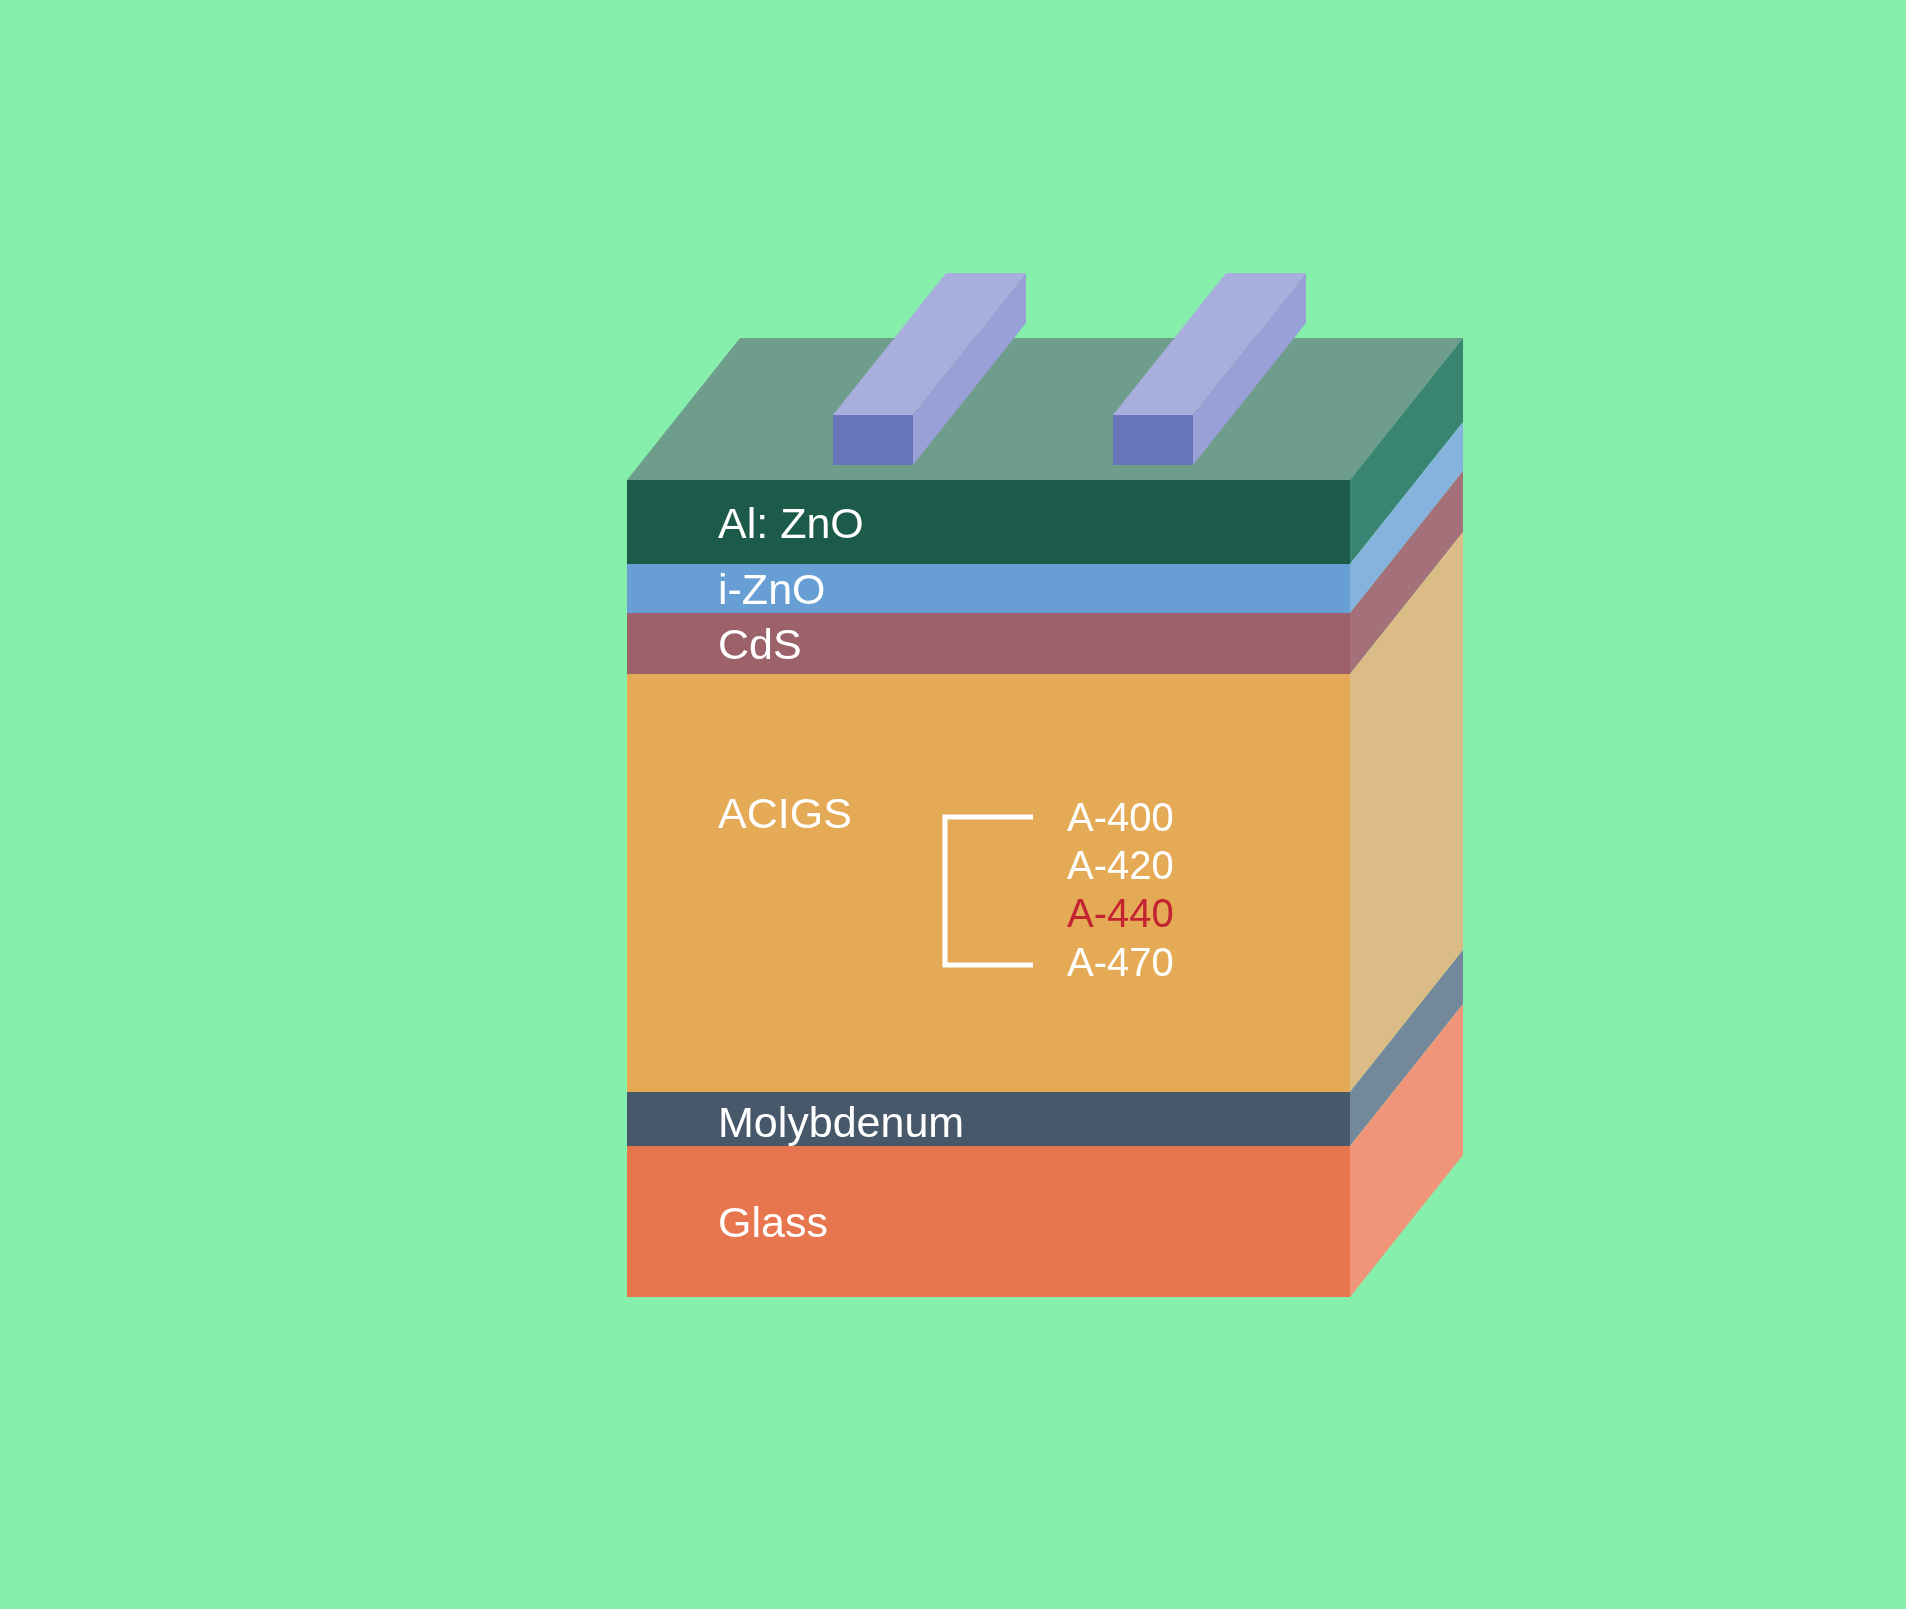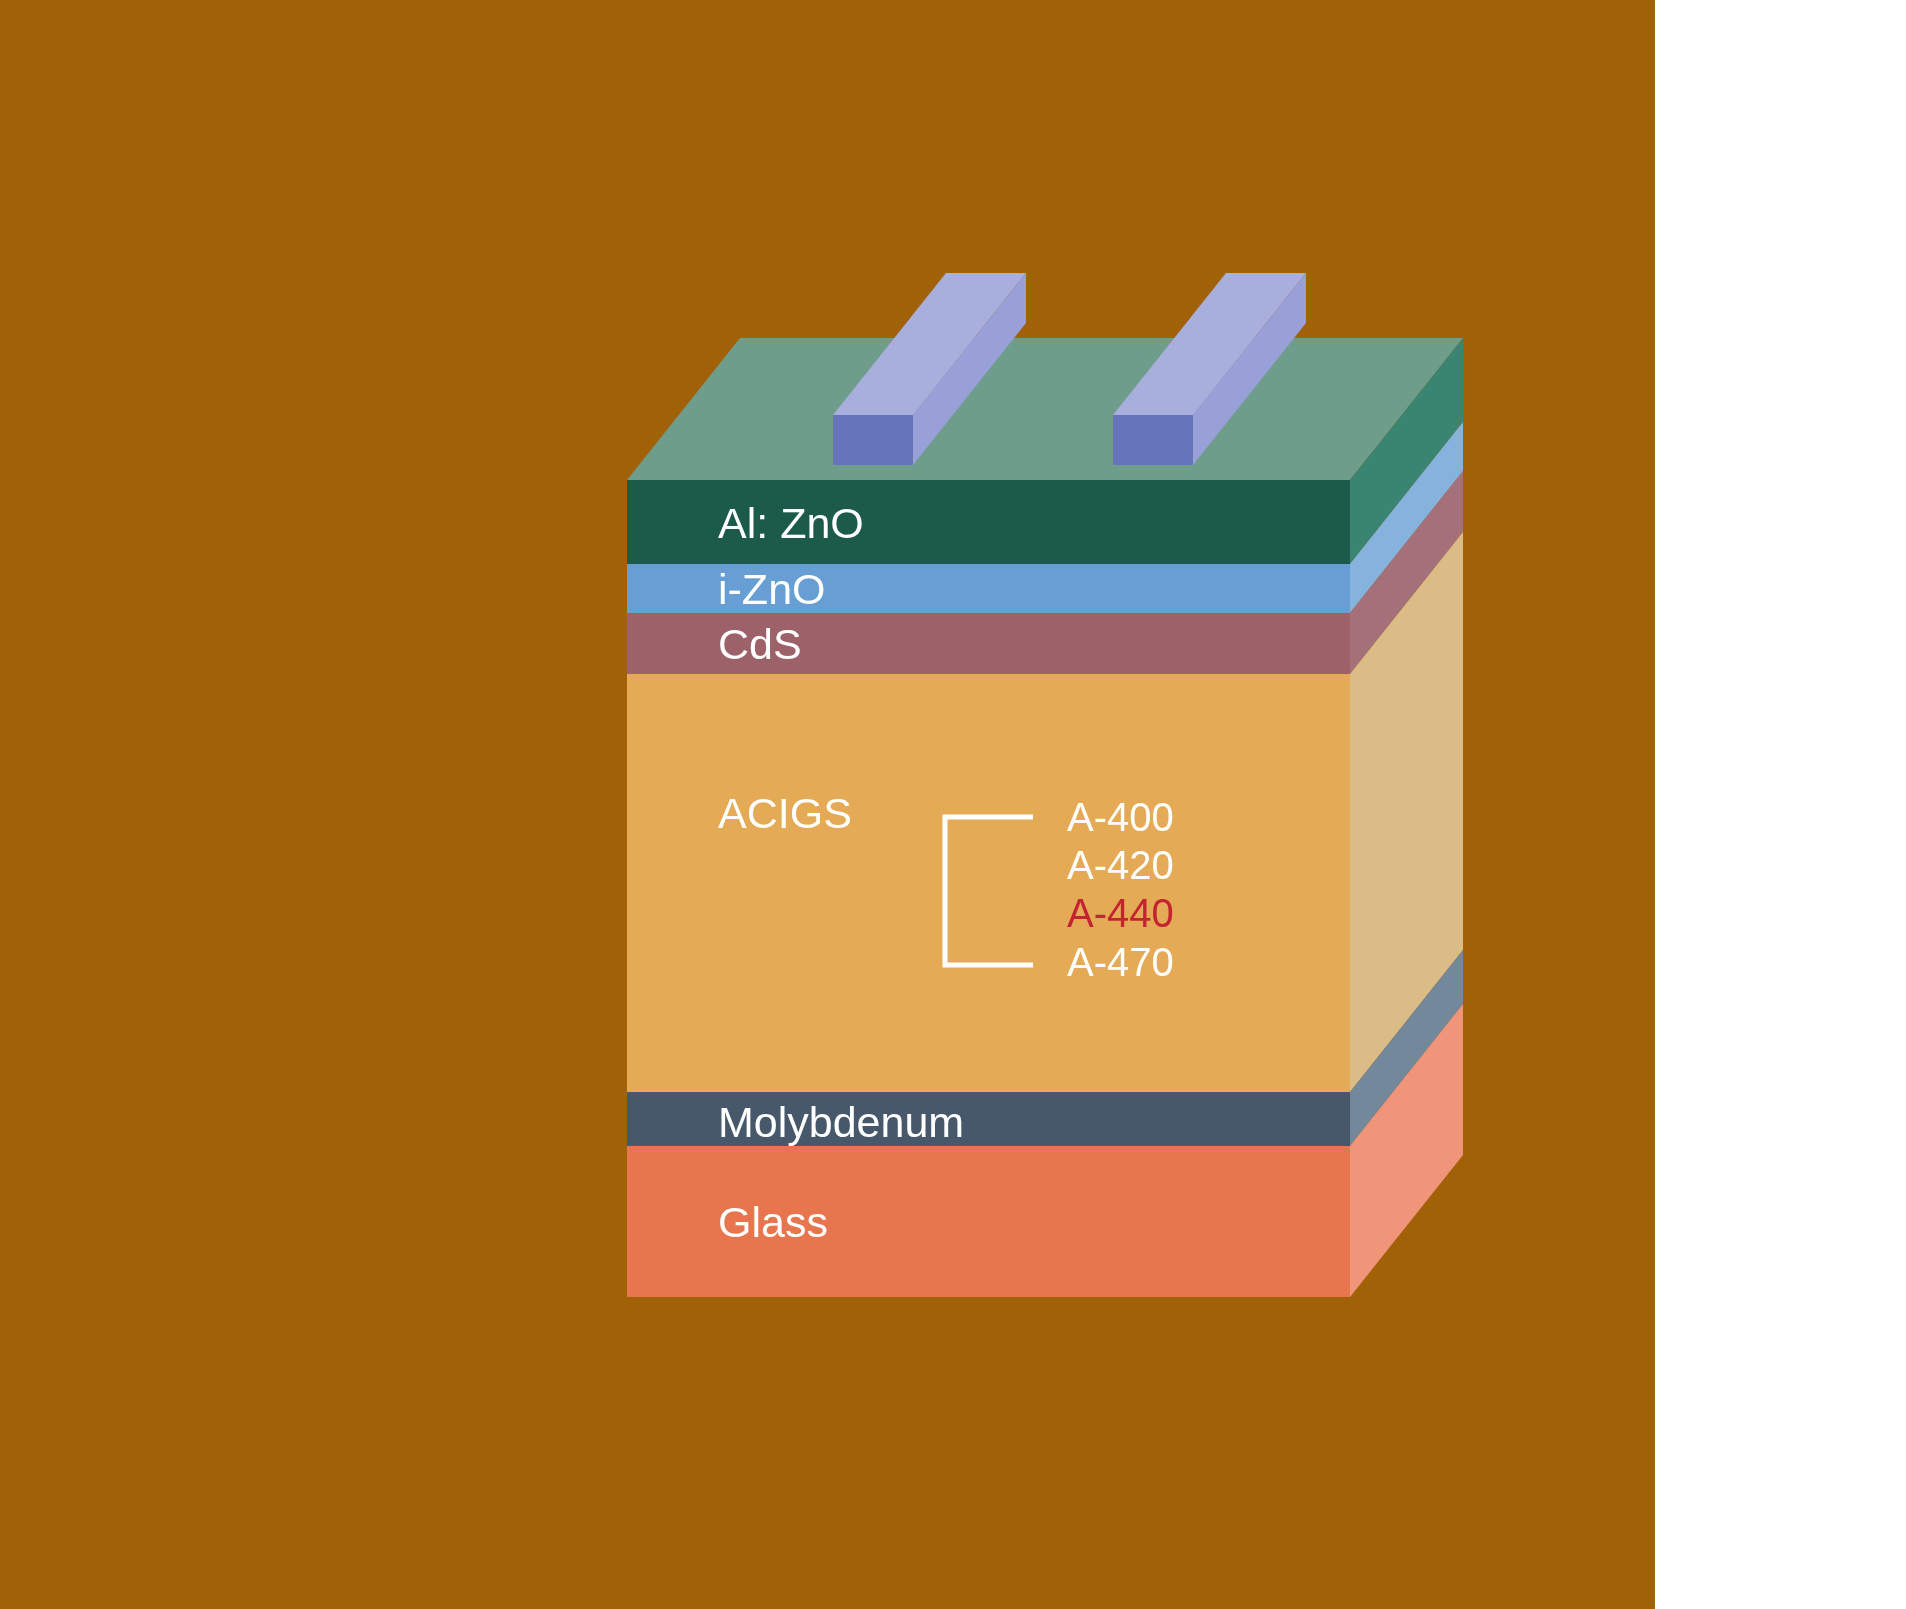--- a/index.html
+++ b/index.html
@@ -6,23 +6,23 @@
     margin: 0;
     padding: 0;
     background: #ffffff;
     width: 1906px;
     height: 1609px;
     overflow: hidden;
     font-family: "Liberation Sans", sans-serif;
   }
   #stage {
     position: relative;
-    width: 1655px;
+    width: 1906px;
     height: 1609px;
-    background: #a16207;
+    background: #86efac;
   }
   svg { display: block; }
   text {
     font-family: "Liberation Sans", sans-serif;
   }
   .layer-label { font-size: 43px; }
   .sample-label { font-size: 40px; }
 </style>
 </head>
 <body>

